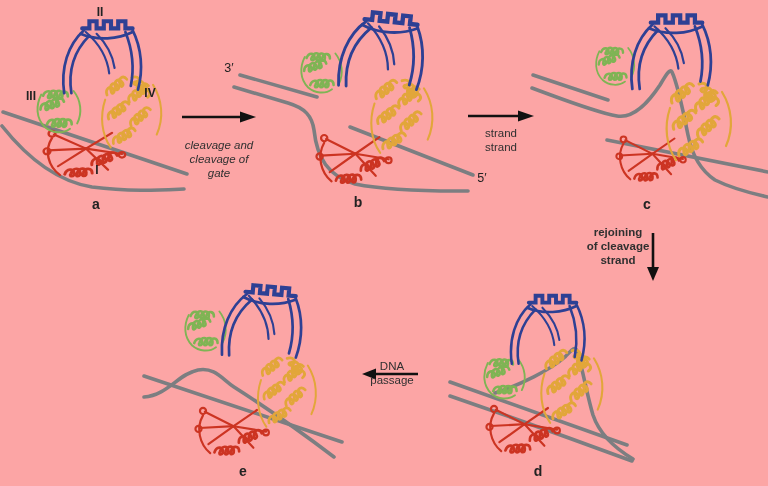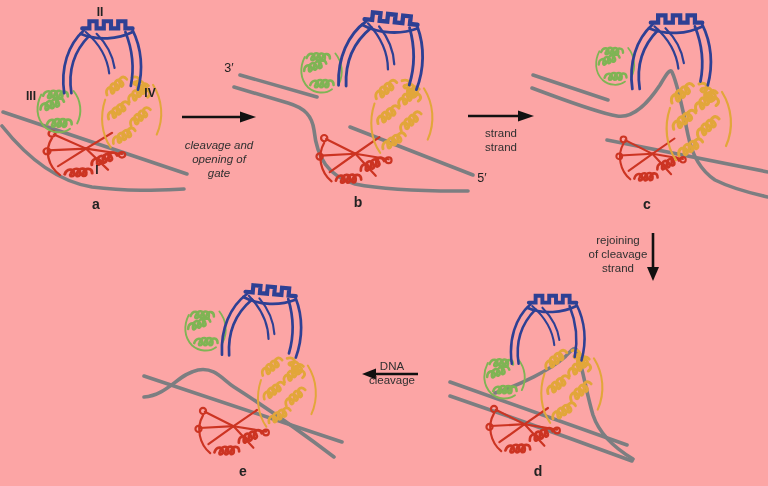--- a/index.html
+++ b/index.html
@@ -176,45 +176,45 @@
       </g>
     <text class="letter" x="113" y="201">e</text>
   </svg>
 
   <svg class="arrow" style="position:absolute;left:180px;top:110px" width="78" height="14" viewBox="0 0 78 14">
     <line x1="2" y1="7" x2="60" y2="7"></line>
       <polygon points="60,1.5 76,7 60,12.5"></polygon>
   </svg>
   <div class="arrow-label" style="left:168px;top:138px;width:102px;font-style:italic;">
     <span class="ln">cleavage and</span>
-    <span class="ln">opening of</span>
+    <span class="ln">cleavage of</span>
     <span class="ln">gate</span>
   </div>
 
   <svg class="arrow" style="position:absolute;left:466px;top:109px" width="70" height="14" viewBox="0 0 70 14">
     <line x1="2" y1="7" x2="52" y2="7"></line>
       <polygon points="52,1.5 68,7 52,12.5"></polygon>
   </svg>
   <div class="arrow-label" style="left:456px;top:126px;width:90px;">
     <span class="ln">strand</span>
     <span class="ln">strand</span>
   </div>
 
-  <div class="arrow-label" style="left:580px;top:233px;width:76px;">
+  <div class="arrow-label" style="left:580px;top:225px;width:76px;font-weight:bold;">
     <span class="ln">rejoining</span>
     <span class="ln">of cleavage</span>
     <span class="ln">strand</span>
   </div>
   <svg class="arrow" style="position:absolute;left:645px;top:231px" width="16" height="52" viewBox="0 0 16 52">
     <line x1="8" y1="2" x2="8" y2="36"></line>
       <polygon points="2,36 14,36 8,50"></polygon>
   </svg>
 
   <svg class="arrow" style="position:absolute;left:360px;top:367px" width="60" height="14" viewBox="0 0 60 14">
     <line x1="58" y1="7" x2="16" y2="7"></line>
       <polygon points="16,1.5 2,7 16,12.5"></polygon>
   </svg>
   <div class="arrow-label" style="left:357px;top:359px;width:70px;">
     <span class="ln">DNA</span>
-    <span class="ln">cleavage</span>
+    <span class="ln">passage</span>
   </div>
 
 </div>
 
 </body></html>

